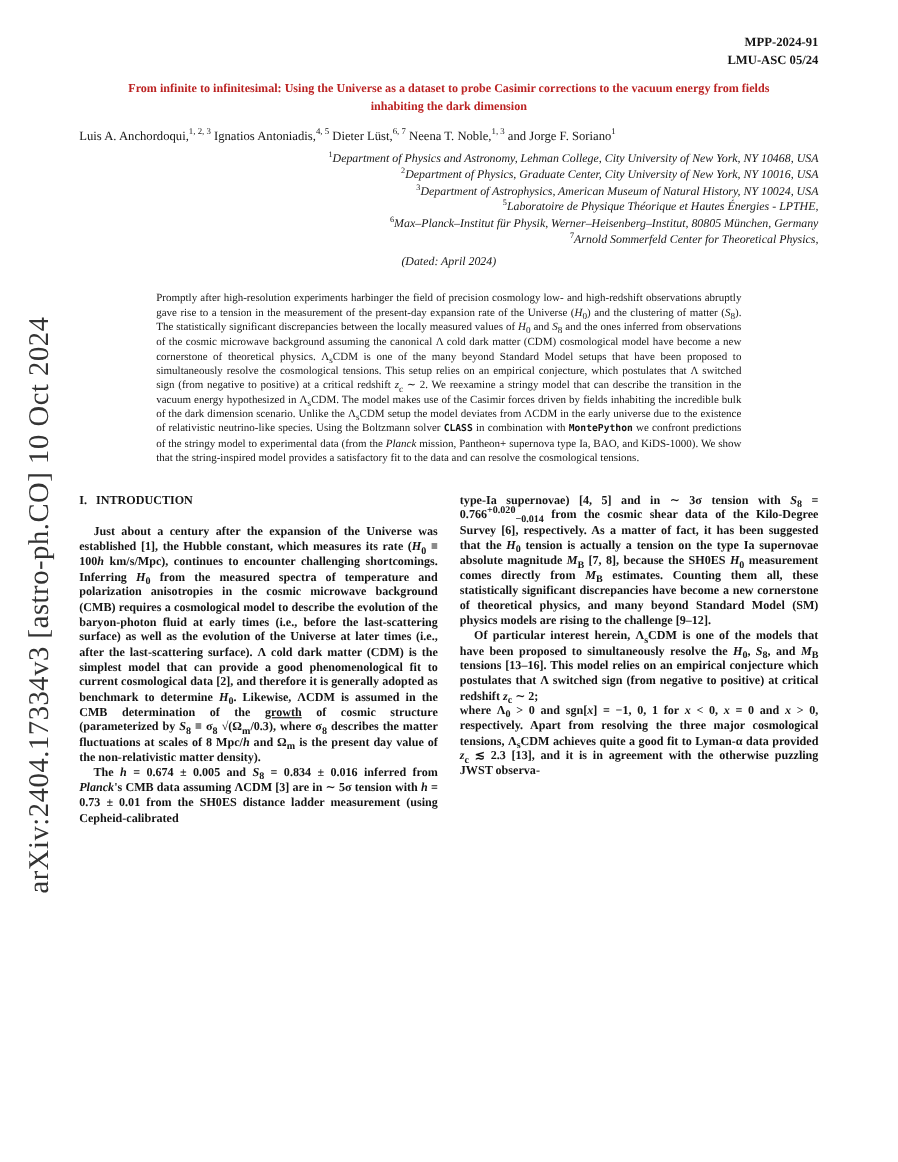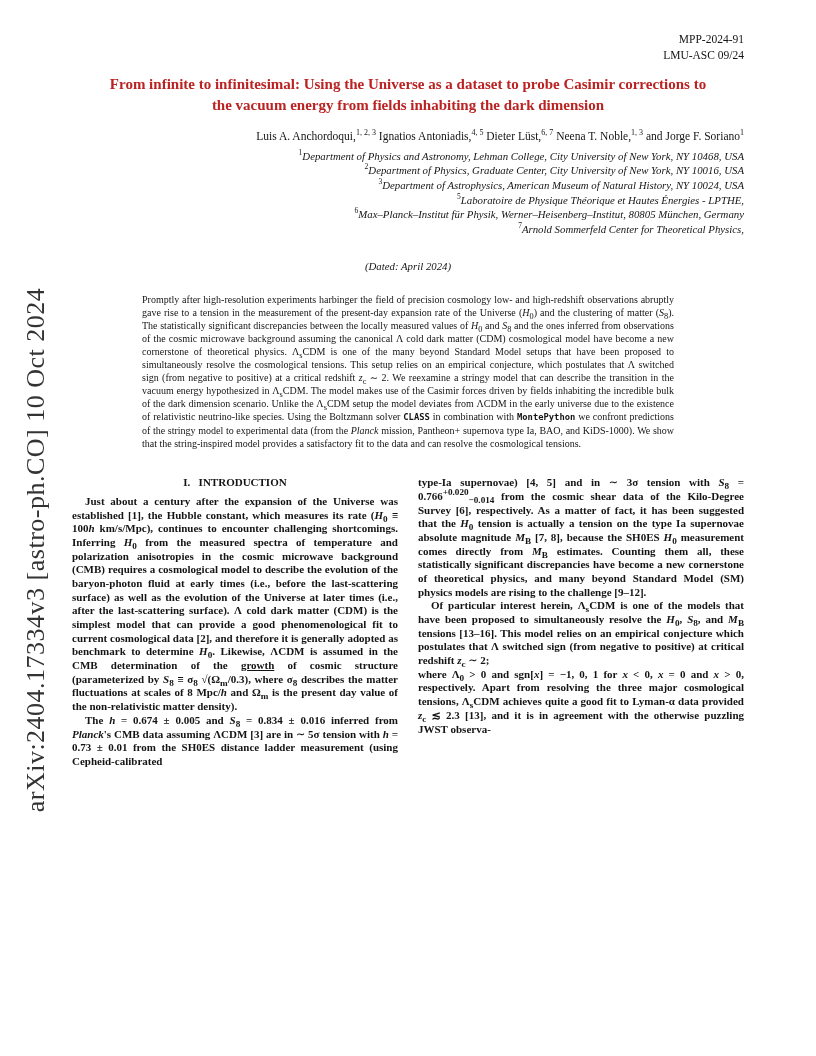--- a/index.html
+++ b/index.html
@@ -6,54 +6,54 @@
   body{
     width:816px;height:1056px;background:#ffffff;position:relative;overflow:hidden;
     font-family:"Liberation Serif","DejaVu Serif",serif;color:#141414;
   }
   .page{position:relative;width:816px;height:1056px;padding:30px 72px 0;box-sizing:border-box;}
   .arxiv-sidebar{
     position:absolute;left:36px;top:550px;
     transform:translate(-50%,-50%) rotate(-90deg);
     font-size:26px;white-space:nowrap;color:#333;letter-spacing:0.5px;
   }
-  .report-numbers{position:absolute;top:32px;right:72px;text-align:right;font-size:11.5px;line-height:1.35;}
+  .report-numbers{position:absolute;top:32px;right:72px;text-align:right;font-size:11.5px;line-height:1.35;font-weight:bold;}
   .title{
     width:604px;margin:44px auto 0;text-align:center;font-weight:bold;
-    font-size:15px;line-height:1.42;color:var(--title-color,#bb2222);
+    font-size:11px;line-height:1.42;color:var(--title-color,#bb2222);
   }
-  .authors{margin-top:13px;text-align:right;font-size:11.5px;}
+  .authors{margin-top:13px;text-align:left;font-size:11.5px;}
   .authors sup{font-size:8px;line-height:0;}
   .affiliations{margin-top:7px;text-align:right;font-style:italic;font-size:10.8px;line-height:1.36;}
   .affiliations sup{font-size:7.5px;line-height:0;font-style:normal;}
-  .dated{margin-top:23px;text-align:center;font-size:10.8px;font-style:italic;}
+  .dated{margin-top:7px;text-align:center;font-size:10.8px;font-style:italic;}
   .abstract{width:532px;margin:21px auto 0;font-size:10px;line-height:1.31;text-align:justify;}
   .columns{display:flex;gap:20px;margin-top:26px;}
   .col{width:326px;font-size:11px;line-height:1.245;text-align:justify;}
-  .section-heading{text-align:center;font-weight:bold;margin:0 0 5px;white-space:pre-wrap;font-size:11px;}
+  .section-heading{text-align:left;font-weight:bold;margin:0 0 15px;white-space:pre-wrap;font-size:11px;}
   .para{margin:0;font-weight:bold;}
   .para.indent{text-indent:13px;}
   sup,sub{line-height:0;}
   .equation{display:flex;align-items:center;margin:11px 0;}
   .eq-body{flex:1;text-align:center;}
   .eq-number{text-align:right;}
   .tt{font-family:"DejaVu Sans Mono","Liberation Mono",monospace;font-size:0.88em;font-weight:bold;}
   u{text-decoration:underline;}
   i{font-style:italic;}
 </style>
 </head>
 <body>
 
 <div class="page">
 
   <div class="arxiv-sidebar">arXiv:2404.17334v3  [astro-ph.CO]  10 Oct 2024</div>
 
   <div class="report-numbers">
     <div class="report-number">MPP-2024-91</div>
-    <div class="report-number">LMU-ASC 09/24</div>
+    <div class="report-number">LMU-ASC 05/24</div>
   </div>
 
   <div class="title">From infinite to infinitesimal: Using the Universe as a dataset to probe Casimir corrections to the vacuum energy from fields inhabiting the dark dimension</div>
 
   <div class="authors"><span>Luis A. Anchordoqui,<sup>1, 2, 3</sup> </span><span>Ignatios Antoniadis,<sup>4, 5</sup> </span><span>Dieter Lüst,<sup>6, 7</sup> </span><span>Neena T. Noble,<sup>1, 3</sup> </span><span>and Jorge F. Soriano<sup>1</sup></span></div>
 
   <div class="affiliations">
       <div class="aff-line"><sup>1</sup>Department of Physics and Astronomy, Lehman College, City University of New York, NY 10468, USA</div>
       <div class="aff-line"><sup>2</sup>Department of Physics, Graduate Center, City University of New York, NY 10016, USA</div>
       <div class="aff-line"><sup>3</sup>Department of Astrophysics, American Museum of Natural History, NY 10024, USA</div>

